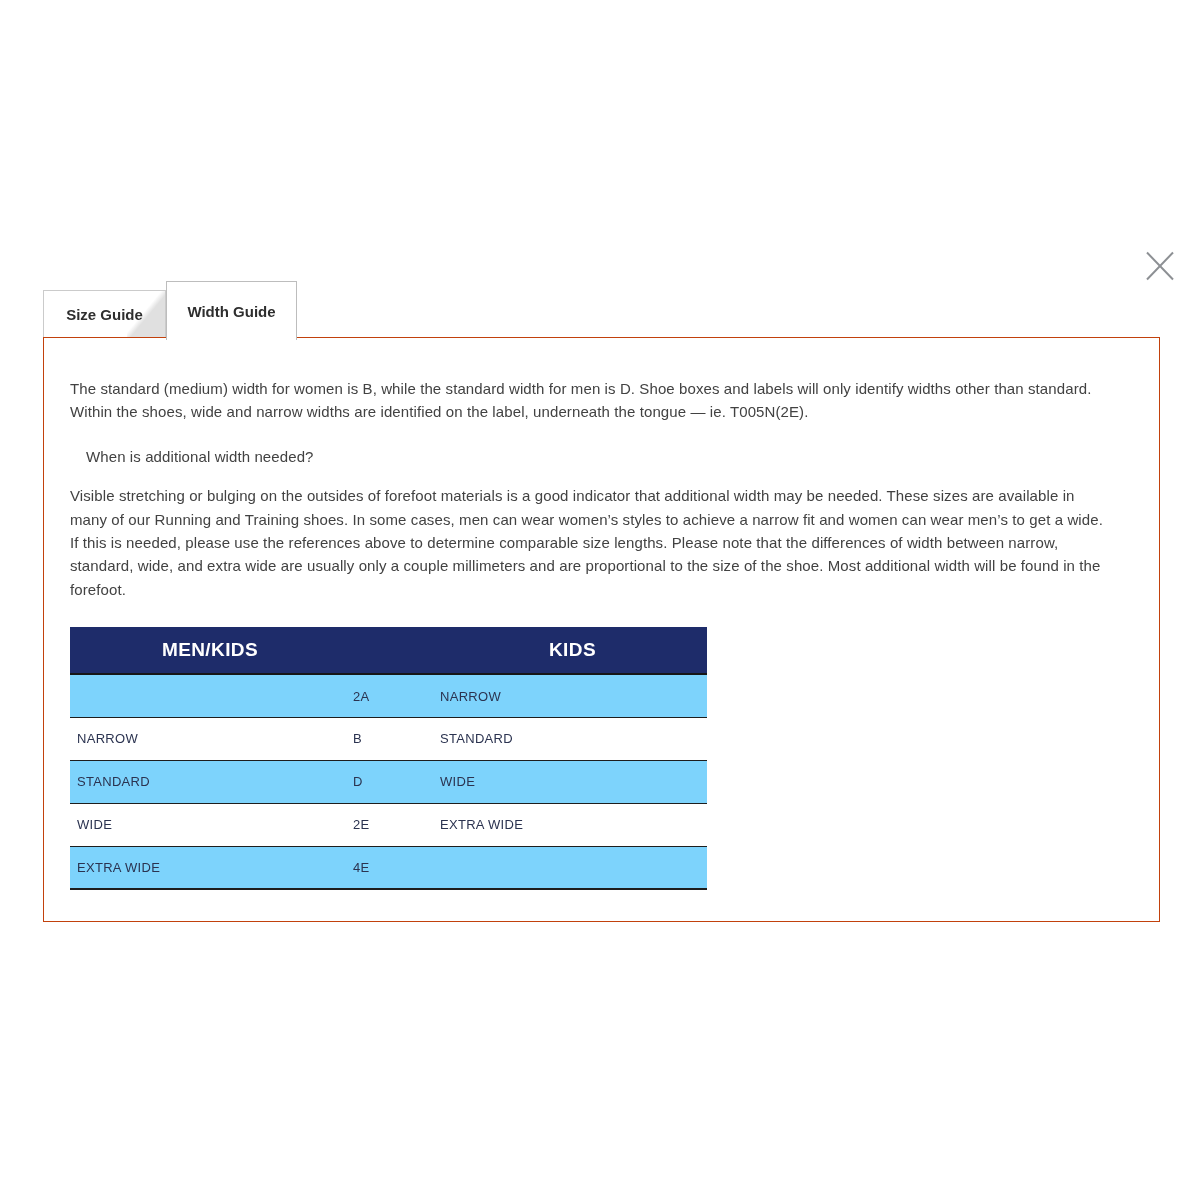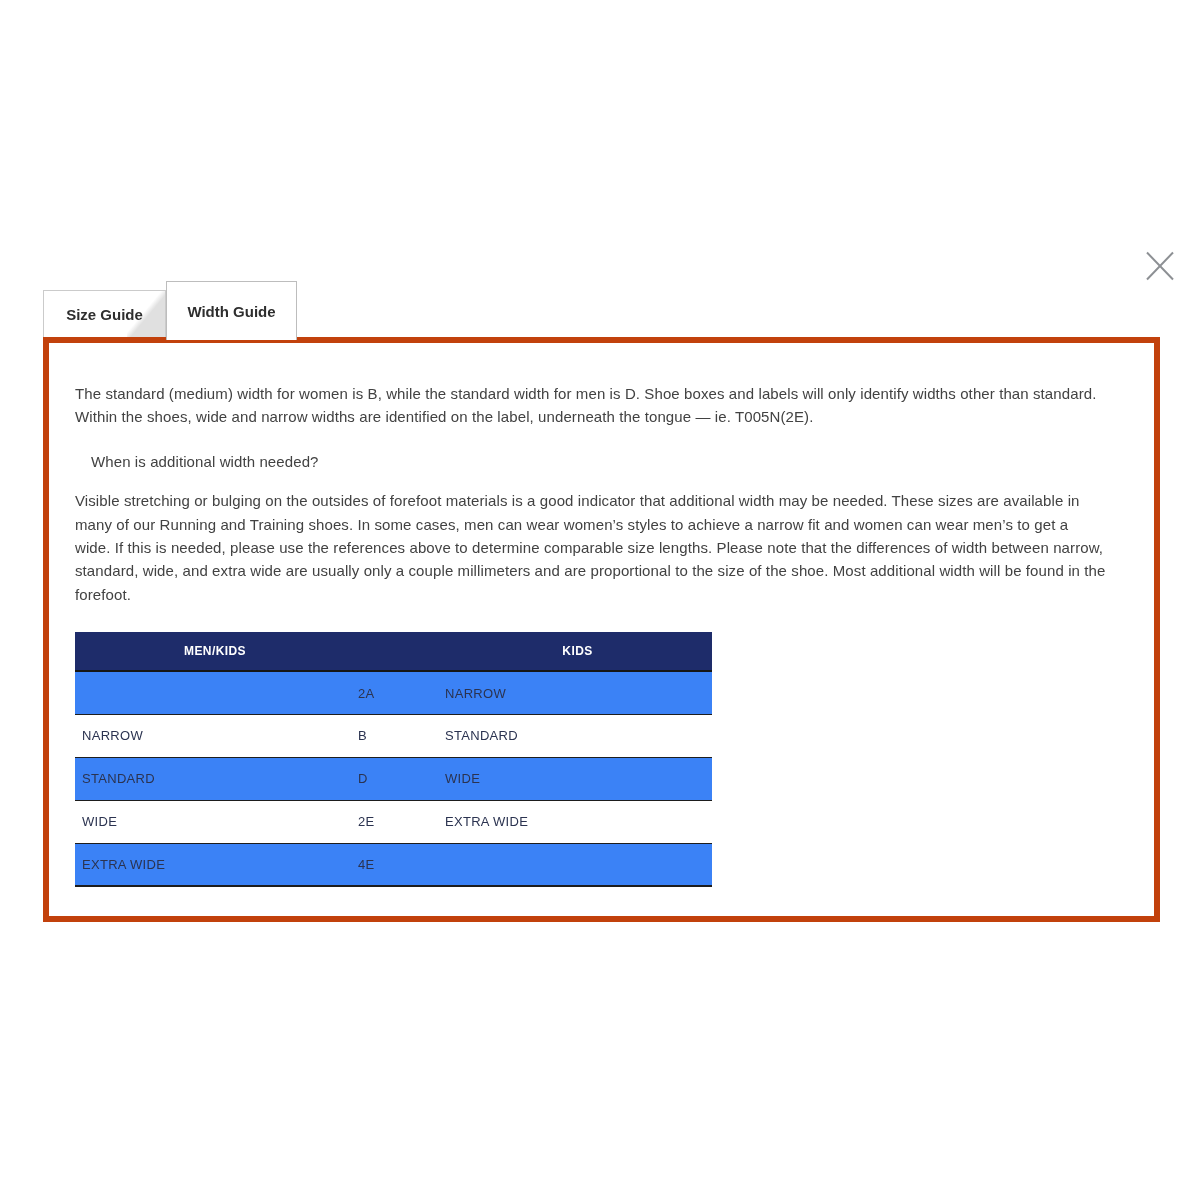--- a/index.html
+++ b/index.html
@@ -69,21 +69,21 @@
   .tab-label { position: relative; z-index: 1; }
 
   
   .panel {
     position: absolute;
     left: 43px;
     top: 337px;
     width: 1117px;
     height: 585px;
     background: #ffffff;
-    border: 6px solid #c2410c;
+    border: 1px solid #c2410c;
     z-index: 1;
   }
   .panel-content {
     padding: 39px 48px 0 26px;
   }
 
   .paragraph {
     margin: 0;
     font-size: 15px;
     line-height: 23.4px;
@@ -101,42 +101,42 @@
     border-collapse: collapse;
     table-layout: fixed;
   }
   .width-table col.c1 { width: 280px; }
   .width-table col.c2 { width: 88px; }
   .width-table col.c3 { width: 269px; }
   .width-table th {
     background: #1e2c6a;
     color: #ffffff;
     height: 34px;
-    font-size: 12px;
+    font-size: 19px;
     font-weight: 700;
     letter-spacing: 0.4px;
     text-align: center;
     padding: 12px;
     border-bottom: 2px solid #161616;
     margin-left: 12px;
   }
   .width-table td {
     height: 43px;
     font-size: 13px;
     font-weight: 400;
     color: #2b3350;
     letter-spacing: 0.3px;
     border-bottom: 1px solid #1d1d1d;
     padding: 0;
     vertical-align: middle;
   }
   .width-table td.c1 { padding-left: 7px; }
   .width-table td.c2 { padding-left: 3px; }
   .width-table td.c3 { padding-left: 2px; }
-  .width-table tr.alt td { background: #3b82f6; }
+  .width-table tr.alt td { background: #7dd3fc; }
   .width-table tr:last-child td { border-bottom: 2px solid #1d1d1d; }
 </style>
 </head>
 <body>
 
 <div class="screen">
 
   <button class="close-btn" aria-label="Close">
     <span>
       <svg width="34" height="34" viewBox="0 0 34 34">

